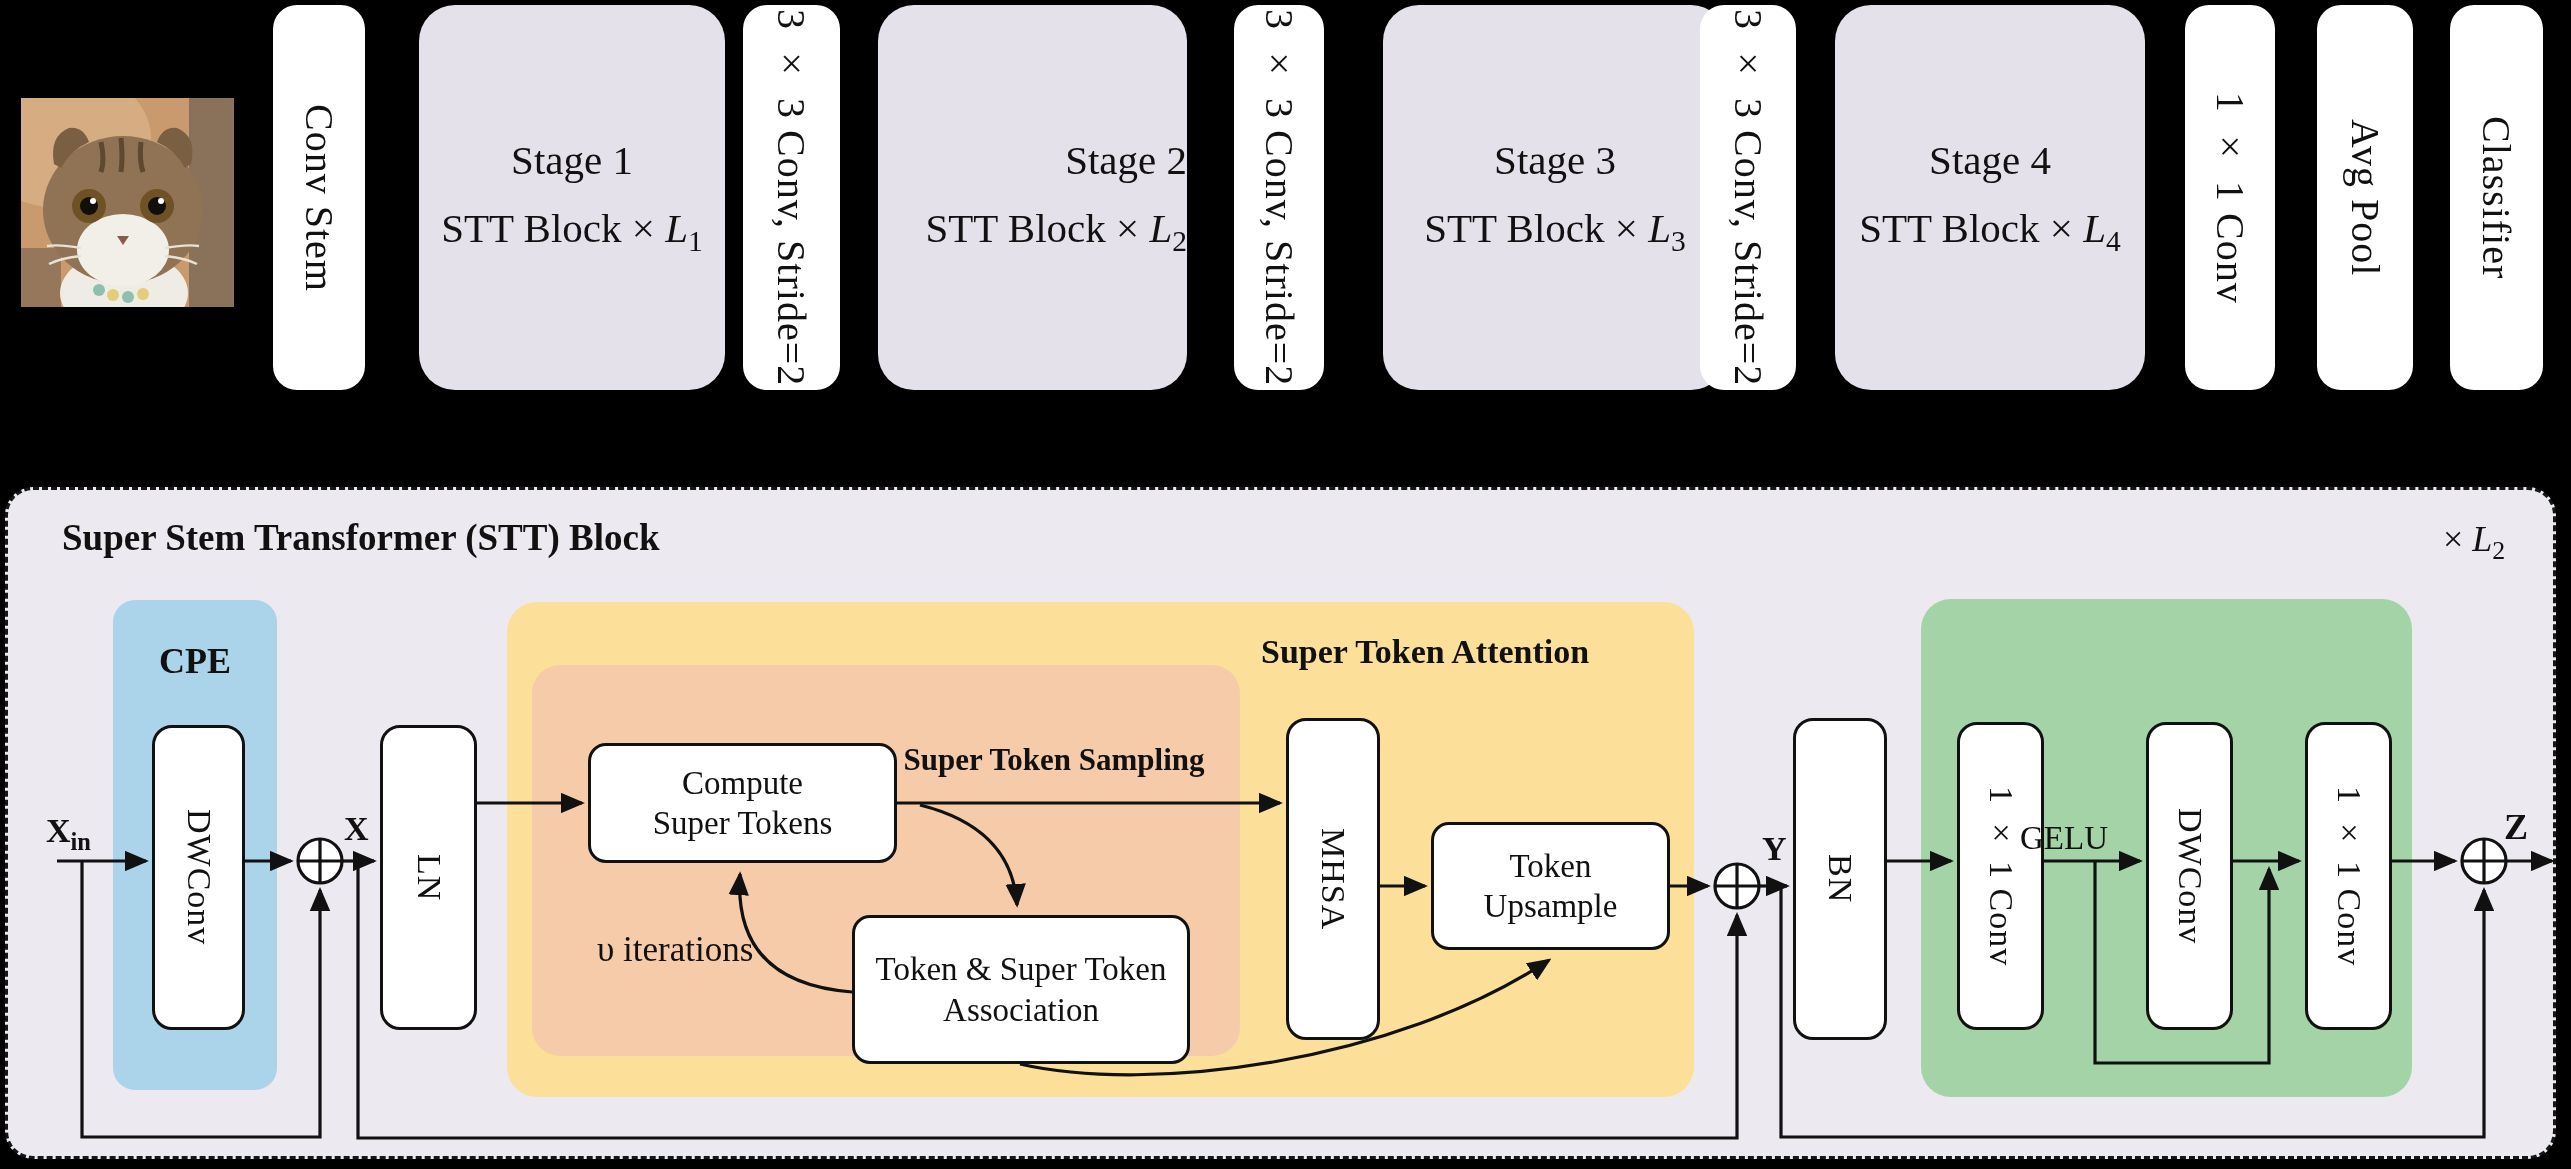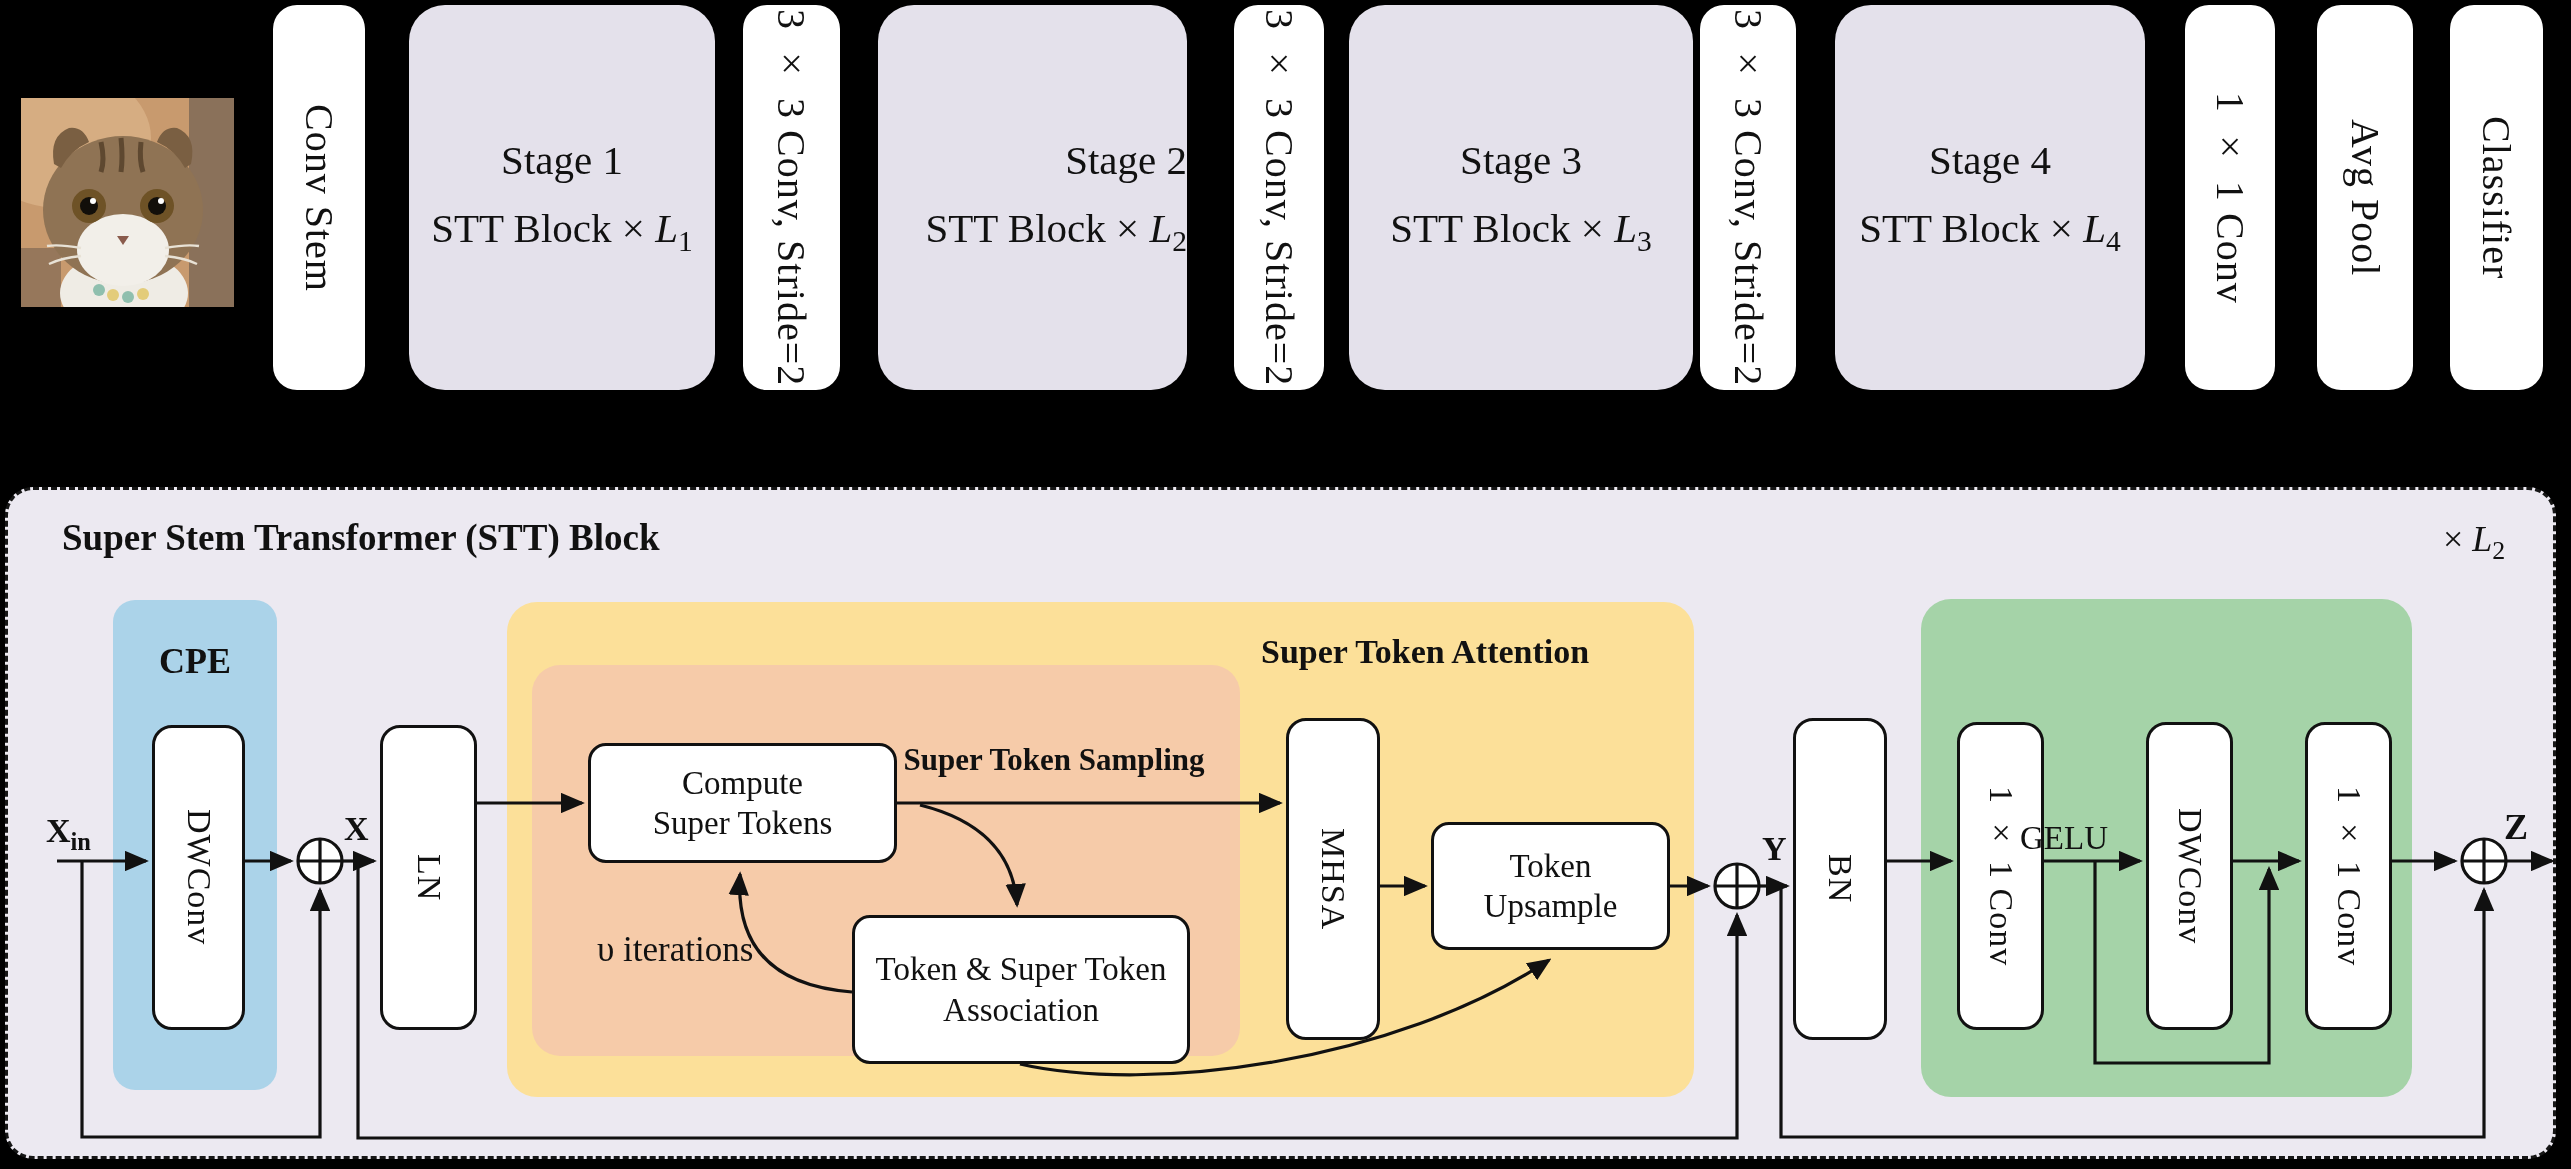--- a/index.html
+++ b/index.html
@@ -70,39 +70,39 @@
       <circle cx="92" cy="197" r="6" fill="#E3CC7A"></circle>
       <circle cx="107" cy="199" r="6" fill="#8FBFAE"></circle>
       <circle cx="122" cy="196" r="6" fill="#E3CC7A"></circle>
     </svg>
   </div>
 
   <div class="vbox" style="left:273px;width:92px;">
     <span class="vlabel">Conv Stem</span>
   </div>
 
-  <div class="stage" style="left:409px;width:306px;">
+  <div class="stage" style="left:419px;width:306px;">
     <span class="l1">Stage 1</span>
     <span class="l2"><span>STT Block × </span><span class="ivar">L</span><sub>1</sub></span>
   </div>
 
   <div class="vbox" style="left:743px;width:97px;">
     <span class="vlabel">3 × 3 Conv, Stride=2</span>
   </div>
 
   <div class="stage" style="left:878px;width:309px;align-items:flex-end;">
     <span class="l1">Stage 2</span>
     <span class="l2"><span>STT Block × </span><span class="ivar">L</span><sub>2</sub></span>
   </div>
 
   <div class="vbox" style="left:1234px;width:90px;">
     <span class="vlabel">3 × 3 Conv, Stride=2</span>
   </div>
 
-  <div class="stage" style="left:1349px;width:344px;">
+  <div class="stage" style="left:1383px;width:344px;">
     <span class="l1">Stage 3</span>
     <span class="l2"><span>STT Block × </span><span class="ivar">L</span><sub>3</sub></span>
   </div>
 
   <div class="vbox" style="left:1700px;width:96px;">
     <span class="vlabel">3 × 3 Conv, Stride=2</span>
   </div>
 
   <div class="stage" style="left:1835px;width:310px;">
     <span class="l1">Stage 4</span>

